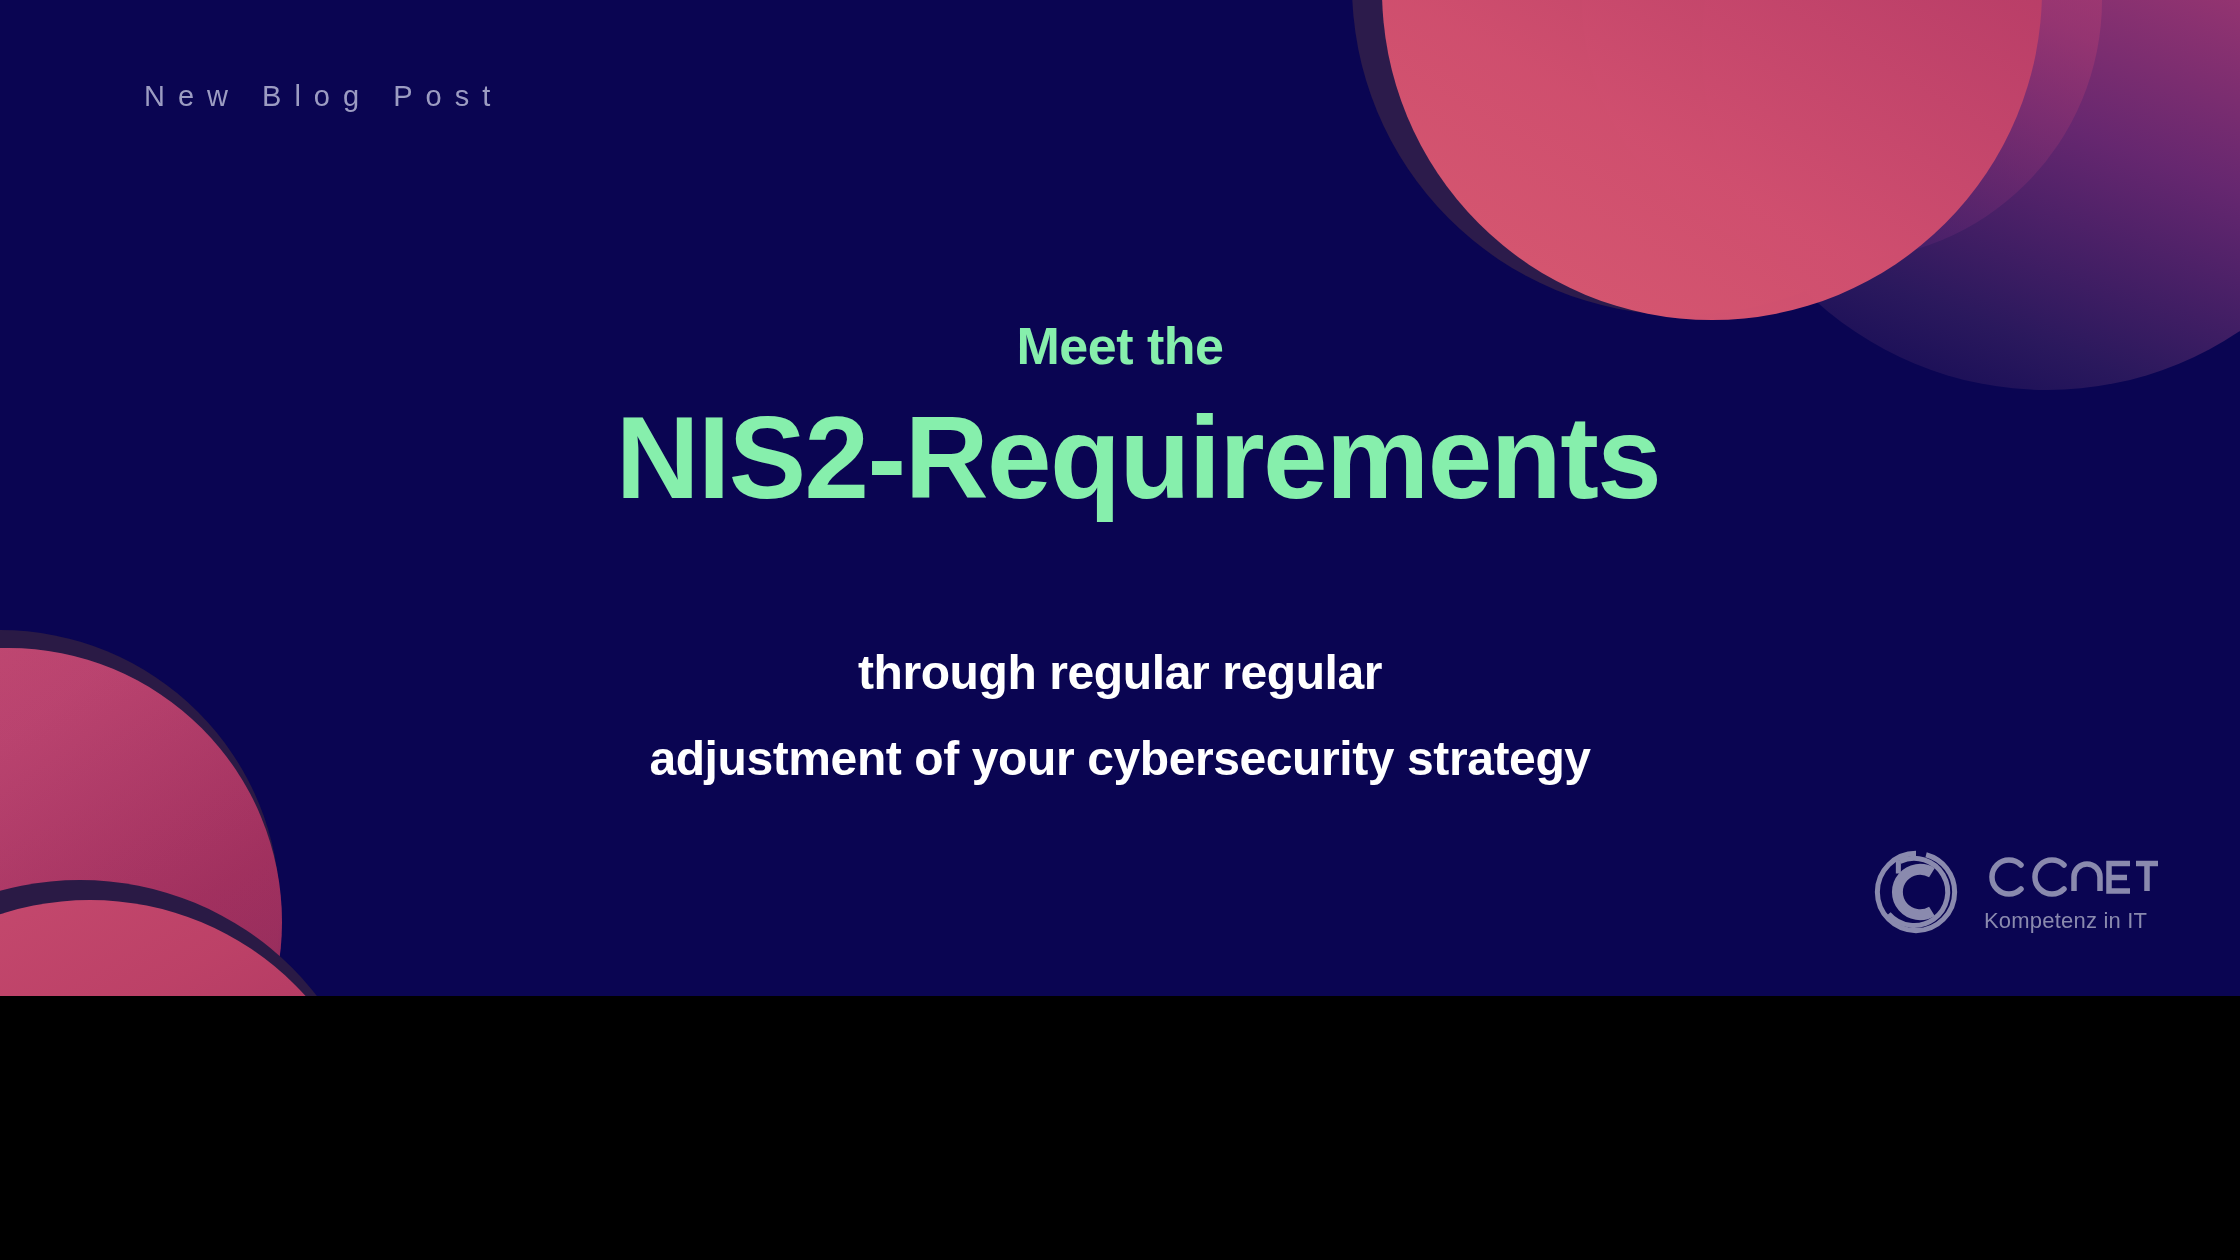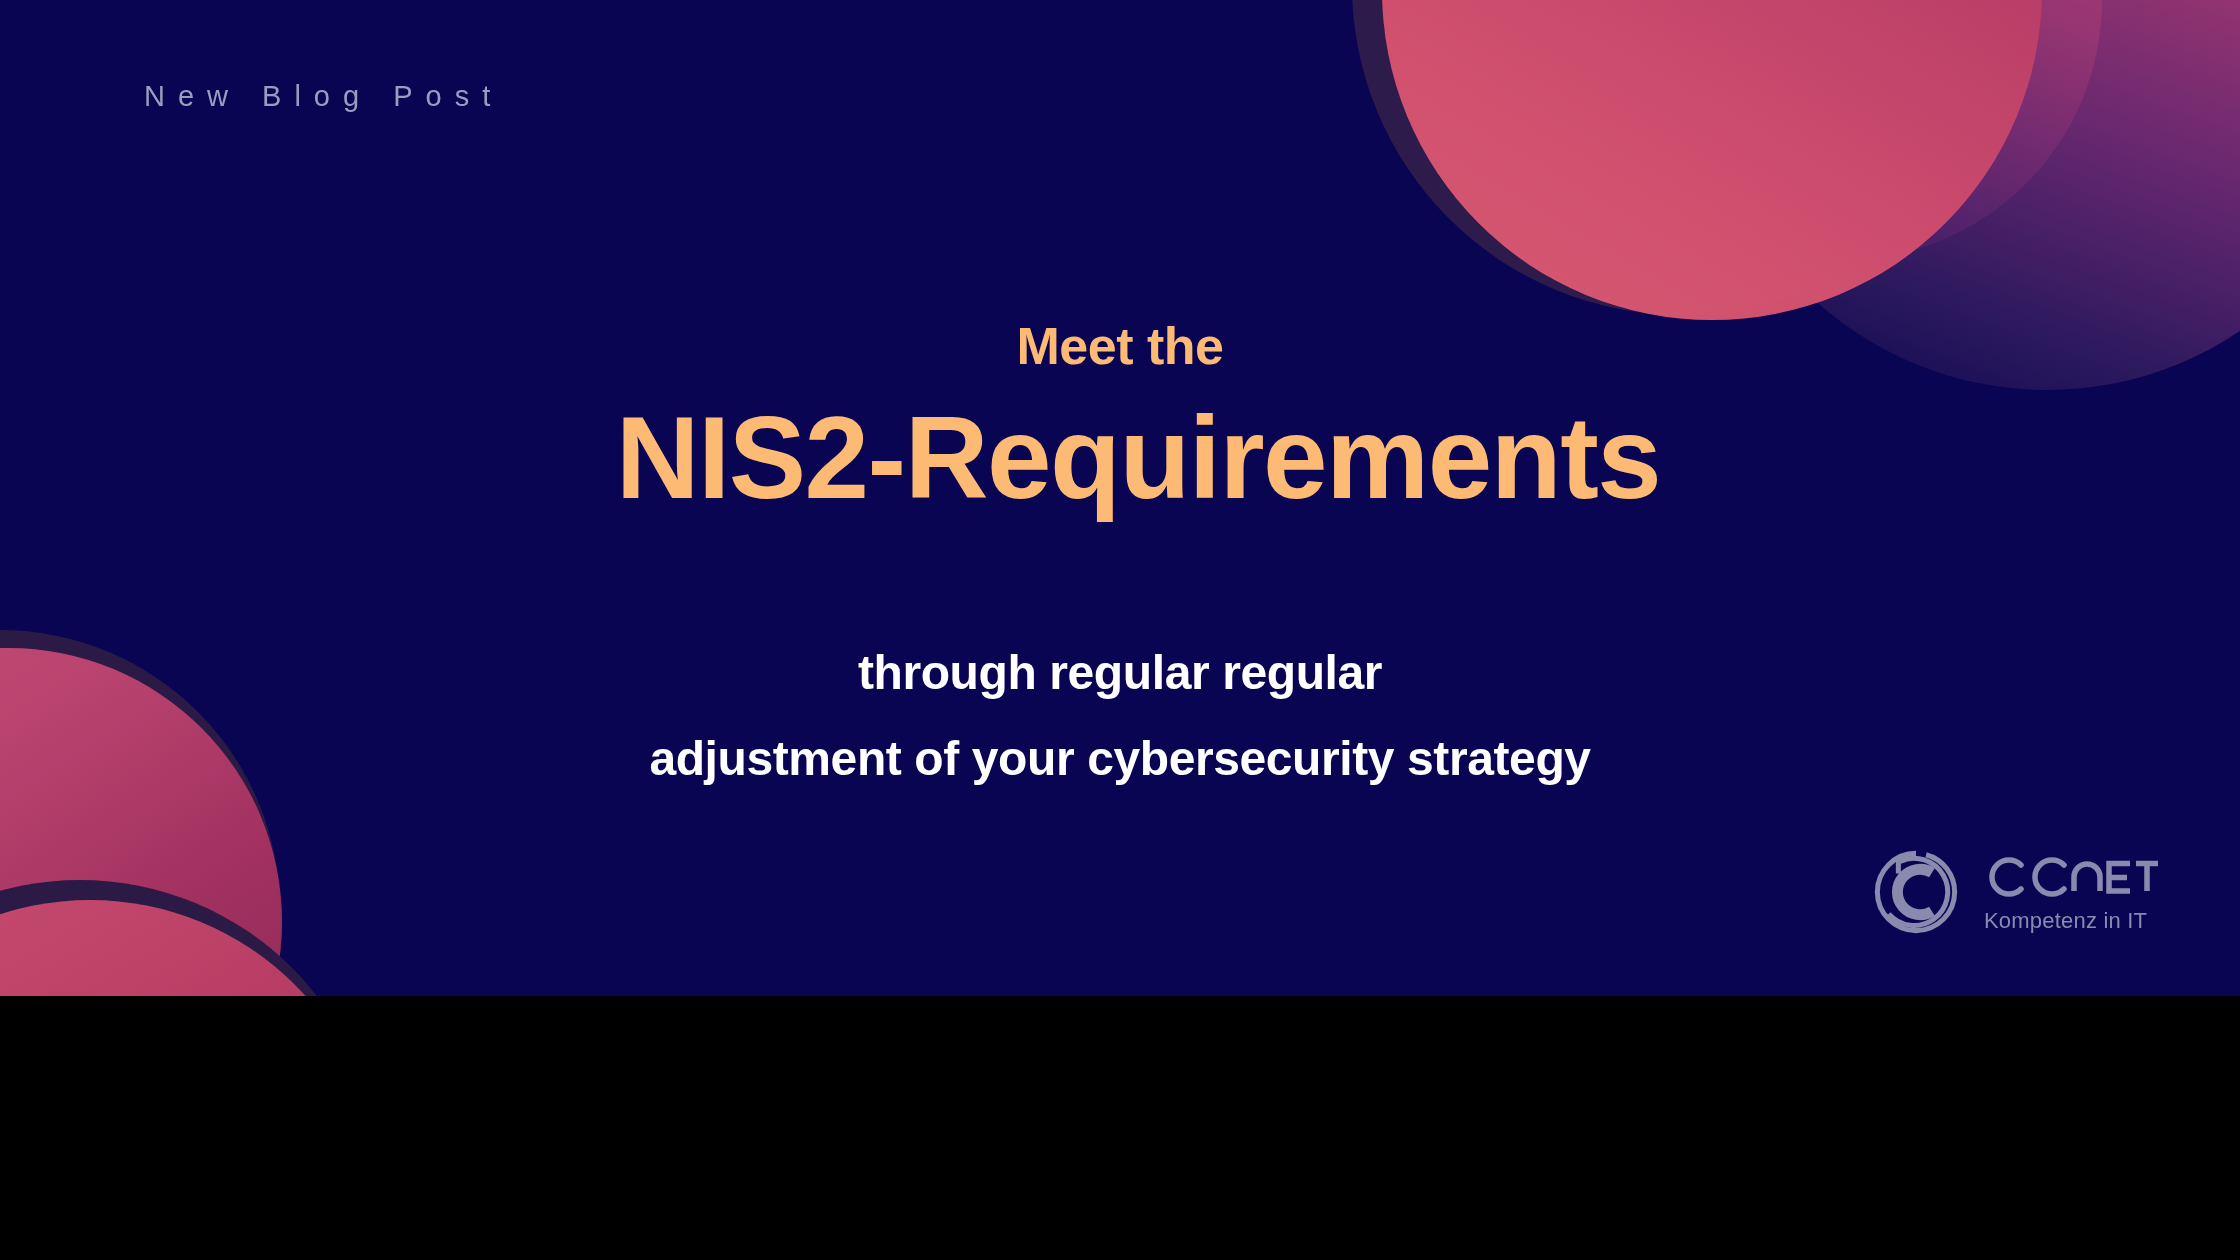--- a/index.html
+++ b/index.html
@@ -95,21 +95,21 @@
     white-space: nowrap;
   }
 
   
   .headline-block {
     position: absolute;
     left: 0;
     right: 0;
     top: 318px;
     text-align: center;
-    color: #fdba74;
+    color: #86efac;
   }
   .kicker {
     font-size: 52px;
     font-weight: 700;
     letter-spacing: -0.5px;
     line-height: 1.08;
     margin: 0;
   }
   .title {
     font-size: 116px;

